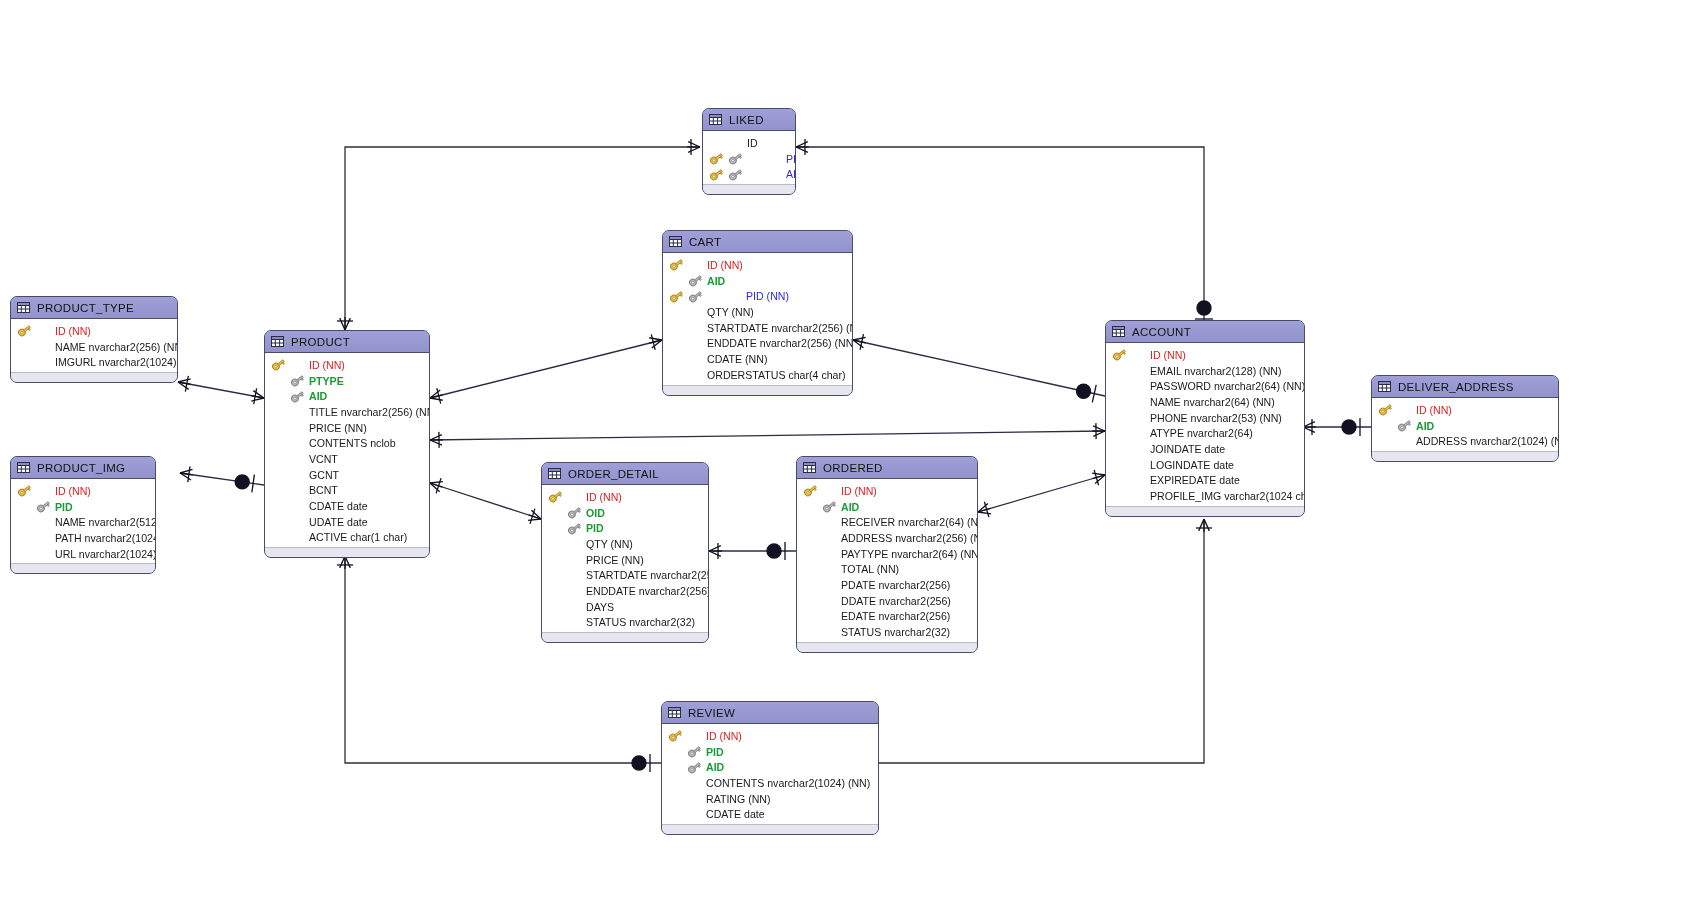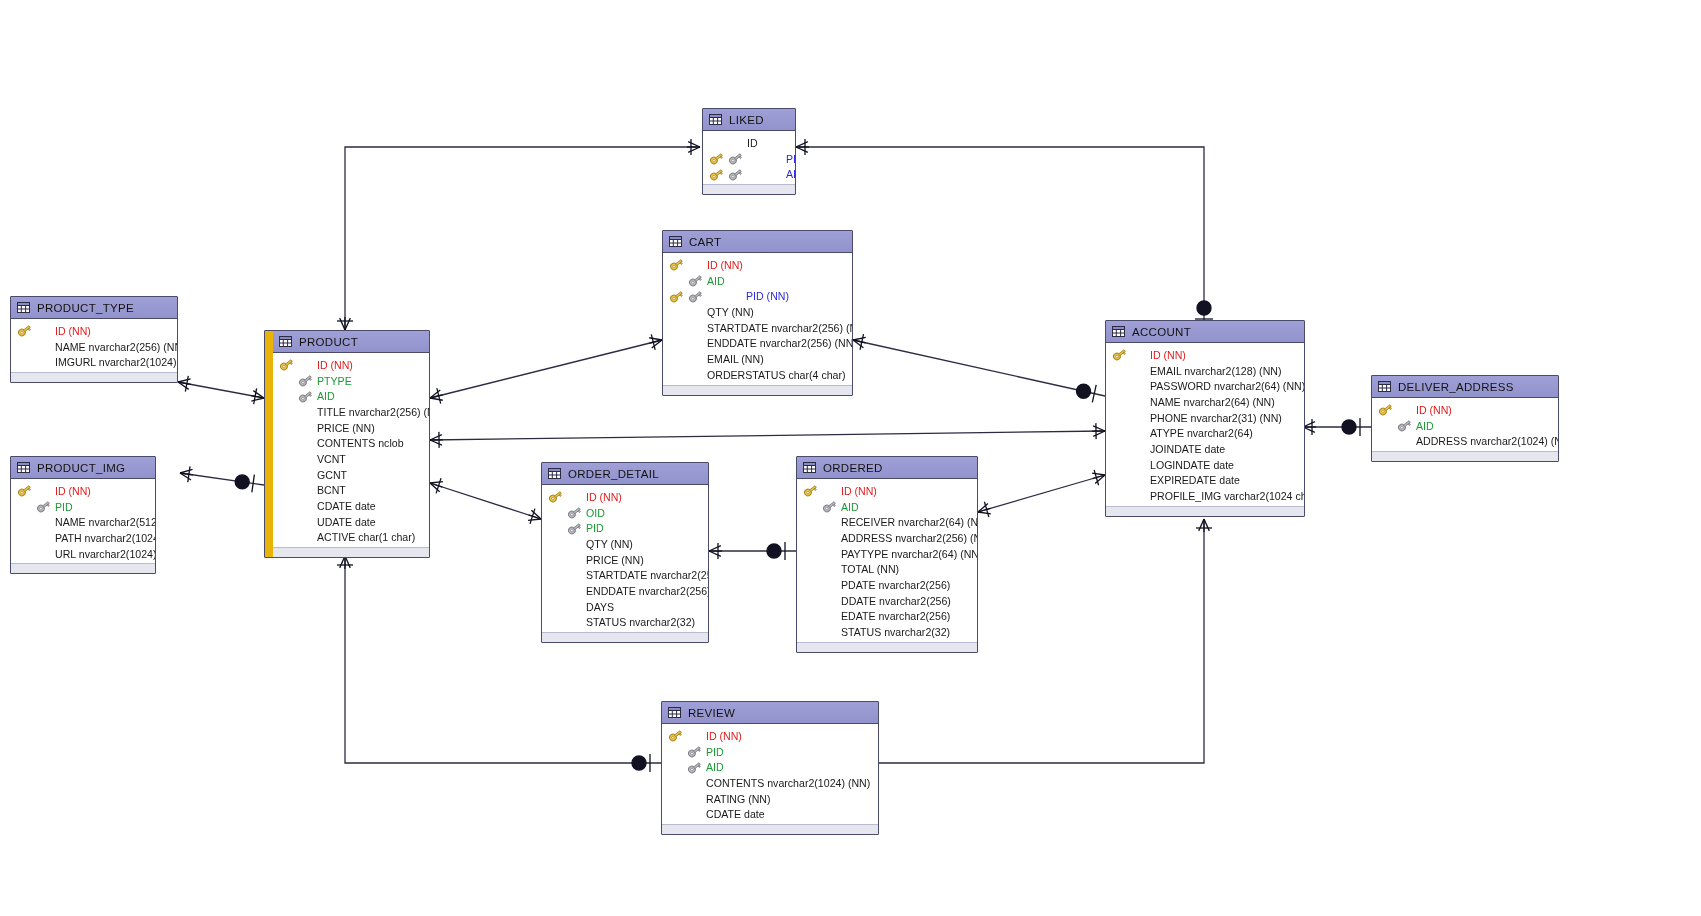--- a/index.html
+++ b/index.html
@@ -2,39 +2,39 @@
 <html><head>
 <meta charset="utf-8">
 <title>ER Diagram</title>
 <style>
   html,body{margin:0;padding:0;background:#ffffff;}
   body{width:1701px;height:916px;position:relative;overflow:hidden;
        font-family:"Liberation Sans","DejaVu Sans",sans-serif;}
   #canvas{position:absolute;left:0;top:0;width:1701px;height:916px;}
   svg.links{position:absolute;left:0;top:0;width:1701px;height:916px;pointer-events:none;}
 
-  .entity{position:absolute;border:1.4px solid #4a4a6a;border-radius:1px;
-          background:#eab308;box-sizing:border-box;overflow:hidden;
+  .entity{position:absolute;border:1.4px solid #4a4a6a;border-radius:7px;
+          background:#7dd3fc;box-sizing:border-box;overflow:hidden;
           box-shadow:0 0 0 0 rgba(0,0,0,0);}
   .ent-head{background:#9a9ad4;background:linear-gradient(#a0a0d8,#9292cc);
             border-bottom:1.2px solid #4a4a6a;height:22px;display:flex;
             align-items:center;padding:0 6px;box-sizing:border-box;}
   .ent-title{font-size:11.5px;color:#121212;letter-spacing:.3px;margin-left:7px;
              white-space:nowrap;}
   .tbl-icon{width:13px;height:11px;flex:0 0 auto;}
   .ent-body{padding:4px 0 2px 0;background:#ffffff;}
   .ent-foot{height:9px;background:#e6e6ee;border-top:1px solid #b9b9cf;}
 
   .col{display:flex;align-items:center;height:15.7px;padding:0 4px 0 6px;
        box-sizing:border-box;white-space:nowrap;}
   .keyslot{width:19px;height:13px;flex:0 0 auto;}
   .keyslot svg{display:block;}
   .col-name{font-size:10.6px;color:#1a1a1a;}
   .c-pk{color:#e01b1b;}
-  .c-fk{color:#1a9a34;}
+  .c-fk{color:#1a9a34;font-weight:bold;}
   .c-pkfk{color:#2a2ae0;padding-left:39px;}
 </style>
 </head>
 <body>
 
 <div id="canvas">
 
   <svg class="links" viewBox="0 0 1701 916">
     <g id="link-group" stroke="#2b2b44" stroke-width="1.3" fill="none">
         <path d="M345,330 L345,147 L700,147" stroke="#2b2b44" stroke-width="1.3" fill="none"></path>
@@ -340,21 +340,21 @@
             <span class="col-name ">STARTDATE nvarchar2(256) (NN)</span>
           </div>
           <div class="col">
             <span class="keyslot"></span>
             <span class="keyslot"></span>
             <span class="col-name ">ENDDATE nvarchar2(256) (NN)</span>
           </div>
           <div class="col">
             <span class="keyslot"></span>
             <span class="keyslot"></span>
-            <span class="col-name ">EMAIL  (NN)</span>
+            <span class="col-name ">CDATE  (NN)</span>
           </div>
           <div class="col">
             <span class="keyslot"></span>
             <span class="keyslot"></span>
             <span class="col-name ">ORDERSTATUS char(4 char)</span>
           </div>
         </div>
         <div class="ent-foot"></div>
       </div>
       <div class="entity" style="left: 10px; top: 296px; width: 168px;">
@@ -389,21 +389,21 @@
             <span class="col-name ">NAME nvarchar2(256) (NN)</span>
           </div>
           <div class="col">
             <span class="keyslot"></span>
             <span class="keyslot"></span>
             <span class="col-name ">IMGURL nvarchar2(1024)</span>
           </div>
         </div>
         <div class="ent-foot"></div>
       </div>
-      <div class="entity" style="left: 264px; top: 330px; width: 166px; padding-left: 8px;">
+      <div class="entity" style="left: 264px; top: 330px; width: 166px;">
         <div class="ent-head">
           <svg class="tbl-icon" viewBox="0 0 13 11">
             <rect x="0.5" y="0.5" width="12" height="10" fill="#ffffff" stroke="#2b2b44"></rect>
             <rect x="0.5" y="0.5" width="12" height="3" fill="#8a8ac4" stroke="#2b2b44"></rect>
             <line x1="4.3" y1="3.5" x2="4.3" y2="10.5" stroke="#2b2b44"></line>
             <line x1="8.6" y1="3.5" x2="8.6" y2="10.5" stroke="#2b2b44"></line>
             <line x1="0.5" y1="7" x2="12.5" y2="7" stroke="#2b2b44"></line>
           </svg>
           <span class="ent-title">PRODUCT</span>
         </div>
@@ -763,21 +763,21 @@
             <span class="col-name ">PASSWORD nvarchar2(64) (NN)</span>
           </div>
           <div class="col">
             <span class="keyslot"></span>
             <span class="keyslot"></span>
             <span class="col-name ">NAME nvarchar2(64) (NN)</span>
           </div>
           <div class="col">
             <span class="keyslot"></span>
             <span class="keyslot"></span>
-            <span class="col-name ">PHONE nvarchar2(31) (NN)</span>
+            <span class="col-name ">PHONE nvarchar2(53) (NN)</span>
           </div>
           <div class="col">
             <span class="keyslot"></span>
             <span class="keyslot"></span>
             <span class="col-name ">ATYPE nvarchar2(64)</span>
           </div>
           <div class="col">
             <span class="keyslot"></span>
             <span class="keyslot"></span>
             <span class="col-name ">JOINDATE date</span>

